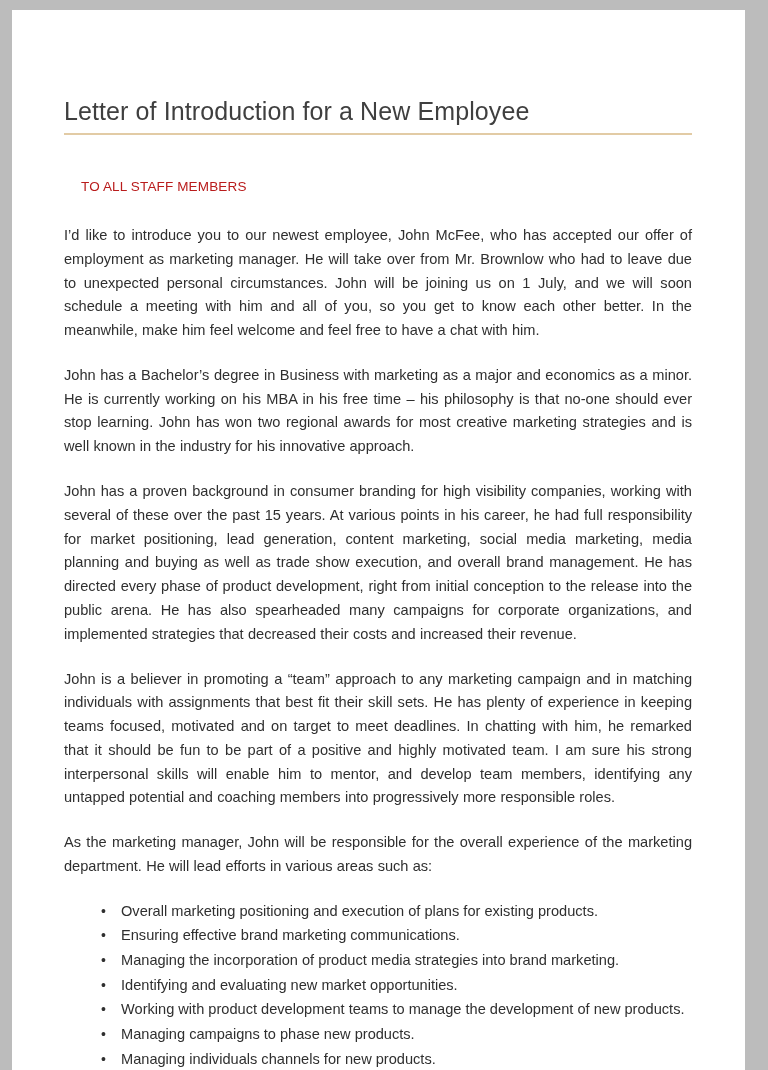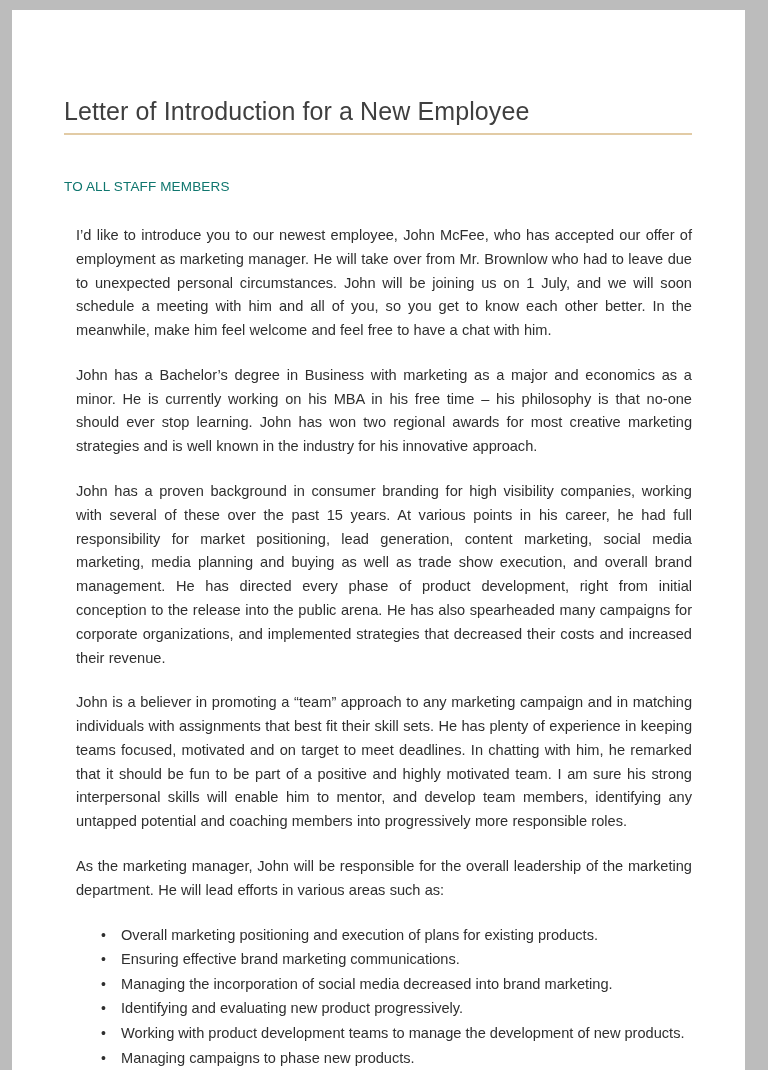--- a/index.html
+++ b/index.html
@@ -48,32 +48,32 @@
 
   .title-rule {
     height: 2px;
     width: 100%;
     background: #e2cba5;
     margin: 0 0 44px 0;
   }
 
   .recipient-line {
     font-size: 13.5px;
-    color: #0f766e;
+    color: #b91c1c;
     letter-spacing: 0.15px;
-    margin: 0 0 30px 0;
+    margin: 0 0 30px 17px;
     font-weight: 400;
   }
 
   .body-paragraph {
     font-size: 14.6px;
     line-height: 1.63;
     color: #2f2f2f;
     text-align: justify;
-    margin: 0 0 21px 12px;
+    margin: 0 0 21px 0;
     word-spacing: 0.2px;
   }
 
   .intro-list {
     list-style: none;
     margin: 0;
     padding: 0;
   }
 
   .intro-list li {
@@ -112,38 +112,38 @@
     <p class="recipient-line">TO ALL STAFF MEMBERS</p>
 
     <p class="body-paragraph">I’d like to introduce you to our newest employee, John McFee, who has accepted our offer of employment as marketing manager. He will take over from Mr. Brownlow who had to leave due to unexpected personal circumstances. John will be joining us on 1 July, and we will soon schedule a meeting with him and all of you, so you get to know each other better. In the meanwhile, make him feel welcome and feel free to have a chat with him.</p>
 
     <p class="body-paragraph">John has a Bachelor’s degree in Business with marketing as a major and economics as a minor. He is currently working on his MBA in his free time – his philosophy is that no-one should ever stop learning. John has won two regional awards for most creative marketing strategies and is well known in the industry for his innovative approach.</p>
 
     <p class="body-paragraph">John has a proven background in consumer branding for high visibility companies, working with several of these over the past 15 years. At various points in his career, he had full responsibility for market positioning, lead generation, content marketing, social media marketing, media planning and buying as well as trade show execution, and overall brand management.  He has directed every phase of product development, right from initial conception to the release into the public arena. He has also spearheaded many campaigns for corporate organizations, and implemented strategies that decreased their costs and increased their revenue.</p>
 
     <p class="body-paragraph">John is a believer in promoting a “team” approach to any marketing campaign and in matching individuals with assignments that best fit their skill sets.  He has plenty of experience in keeping teams focused, motivated and on target to meet deadlines. In chatting with him, he remarked that it should be fun to be part of a positive and highly motivated team.  I am sure his strong interpersonal skills will enable him to mentor, and develop team members, identifying any untapped potential and coaching members into progressively more responsible roles.</p>
 
-    <p class="body-paragraph">As the marketing manager, John will be responsible for the overall leadership of the marketing department. He will lead efforts in various areas such as:</p>
+    <p class="body-paragraph">As the marketing manager, John will be responsible for the overall experience of the marketing department. He will lead efforts in various areas such as:</p>
 
     <ul class="intro-list">
       <li>
         <span class="bullet-glyph">•</span>
         <span class="li-text">Overall marketing positioning and execution of plans for existing products.</span>
       </li>
       <li>
         <span class="bullet-glyph">•</span>
         <span class="li-text">Ensuring effective brand marketing communications.</span>
       </li>
       <li>
         <span class="bullet-glyph">•</span>
-        <span class="li-text">Managing the incorporation of social media decreased into brand marketing.</span>
+        <span class="li-text">Managing the incorporation of product media strategies into brand marketing.</span>
       </li>
       <li>
         <span class="bullet-glyph">•</span>
-        <span class="li-text">Identifying and evaluating new product progressively.</span>
+        <span class="li-text">Identifying and evaluating new market opportunities.</span>
       </li>
       <li>
         <span class="bullet-glyph">•</span>
         <span class="li-text">Working with product development teams to manage the development of new products.</span>
       </li>
       <li>
         <span class="bullet-glyph">•</span>
         <span class="li-text">Managing campaigns to phase new products.</span>
       </li>
       <li>

